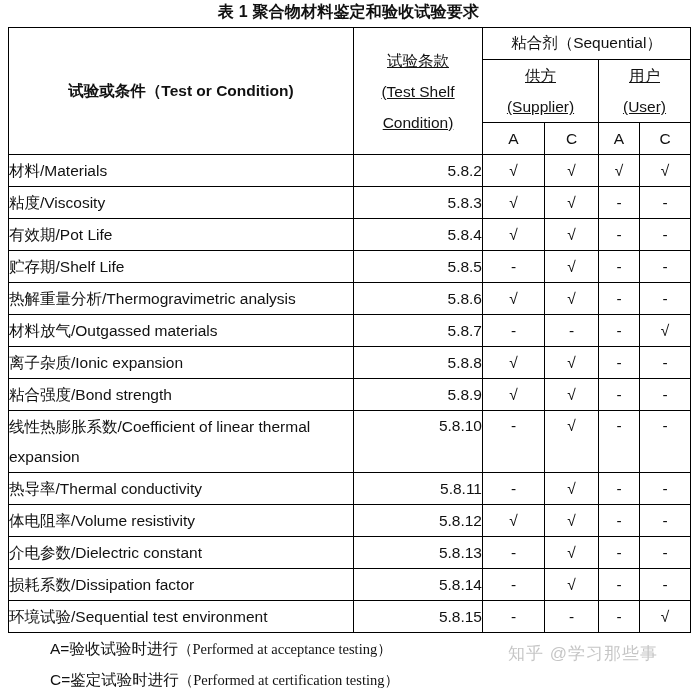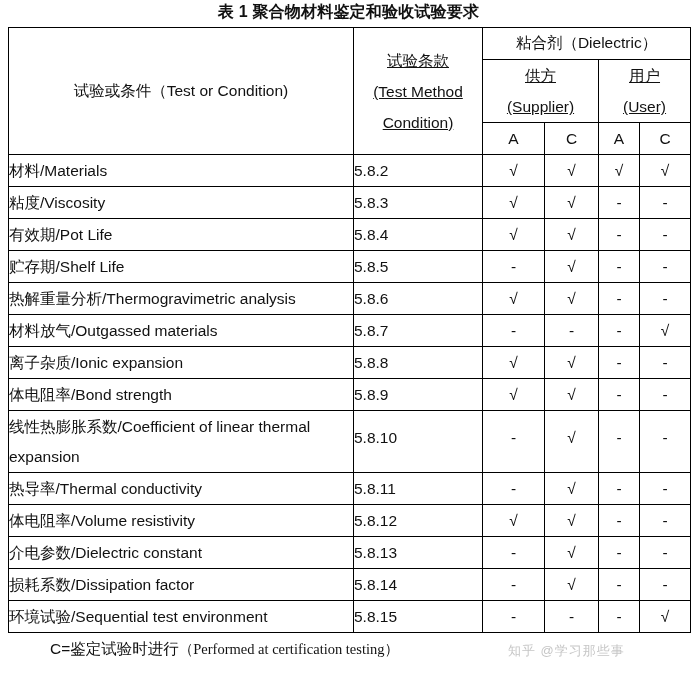--- a/index.html
+++ b/index.html
@@ -6,53 +6,53 @@
   body { width: 697px; height: 690px; position: relative; overflow: hidden;
          font-family: "Liberation Sans", "DejaVu Sans", sans-serif; color: #111; }
   .caption { position: absolute; left: 0; top: 2px; width: 697px; text-align: center;
              font-size: 16px; font-weight: bold; letter-spacing: 0.2px; }
   table { position: absolute; left: 8px; top: 27px; border-collapse: collapse;
           table-layout: fixed; width: 682px; }
   td, th { border: 1.5px solid #000; font-weight: normal; font-size: 15.5px;
            padding: 0; vertical-align: middle; }
   th { text-align: center; }
   td.name { text-align: left; line-height: 30px; }
-  td.para { text-align: left; }
+  td.para { text-align: right; }
   td.mark { text-align: center; }
-  td.multi { vertical-align: top; padding-top: 12px; }
+  td.multi { vertical-align: top; padding-top: 0; }
   .hdr-line { display: block; line-height: 31px; text-decoration: underline; }
   .notes { position: absolute; left: 50px; top: 633px; font-size: 15.5px; }
   .note { height: 31px; line-height: 31px; }
   .note .en { font-family: "Liberation Serif", "DejaVu Serif", serif; font-size: 14.5px; }
-  .watermark { position: absolute; left: 508px; top: 642px; font-size: 13px;
+  .watermark { position: absolute; left: 508px; top: 642px; font-size: 17px;
                color: rgba(150,150,150,0.55); letter-spacing: 1px; text-align: right; }
 </style>
 </head>
 <body>
 
 <div class="caption">表 1  聚合物材料鉴定和验收试验要求</div>
 
 <table>
   <colgroup>
     <col style="width:345px">
     <col style="width:129px">
     <col style="width:62px">
     <col style="width:54px">
     <col style="width:41px">
     <col style="width:51px">
   </colgroup>
   <thead>
     <tr style="height:32px">
-      <th rowspan="3" style="padding-top:0;">试验或条件（Test or Condition)</th>
+      <th rowspan="3" style="padding-top:0;font-weight:bold;">试验或条件（Test or Condition)</th>
       <th rowspan="3">
         <span class="hdr-line">试验条款</span>
-        <span class="hdr-line">(Test Method</span>
+        <span class="hdr-line">(Test Shelf</span>
         <span class="hdr-line">Condition)</span>
       </th>
-      <th colspan="4">粘合剂（Dielectric）</th>
+      <th colspan="4">粘合剂（Sequential）</th>
     </tr>
     <tr style="height:62px">
       <th colspan="2">
         <span class="hdr-line">供方</span>
         <span class="hdr-line">(Supplier)</span>
       </th>
       <th colspan="2">
         <span class="hdr-line">用户</span>
         <span class="hdr-line">(User)</span>
       </th>
@@ -115,21 +115,21 @@
     </tr>
     <tr style="height:32px">
       <td class="name">离子杂质/Ionic expansion</td>
       <td class="para">5.8.8</td>
       <td class="mark">√</td>
       <td class="mark">√</td>
       <td class="mark">-</td>
       <td class="mark">-</td>
     </tr>
     <tr style="height:32px">
-      <td class="name">体电阻率/Bond strength</td>
+      <td class="name">粘合强度/Bond strength</td>
       <td class="para">5.8.9</td>
       <td class="mark">√</td>
       <td class="mark">√</td>
       <td class="mark">-</td>
       <td class="mark">-</td>
     </tr>
     <tr style="height:62px">
       <td class="name">线性热膨胀系数/Coefficient of linear thermal expansion</td>
       <td class="para multi" style="line-height:30px;">5.8.10</td>
       <td class="mark multi" style="line-height:30px;">-</td>
@@ -175,17 +175,20 @@
       <td class="mark">-</td>
       <td class="mark">-</td>
       <td class="mark">-</td>
       <td class="mark">√</td>
     </tr>
   </tbody>
 </table>
 
 <div class="notes">
   <div class="note">
+    <span>A=验收试验时进行</span><span class="en">（Performed at acceptance testing）</span>
+  </div>
+  <div class="note">
     <span>C=鉴定试验时进行</span><span class="en">（Performed at certification testing）</span>
   </div>
 </div>
 
 <div class="watermark">知乎 @学习那些事</div>
 
 </body></html>

